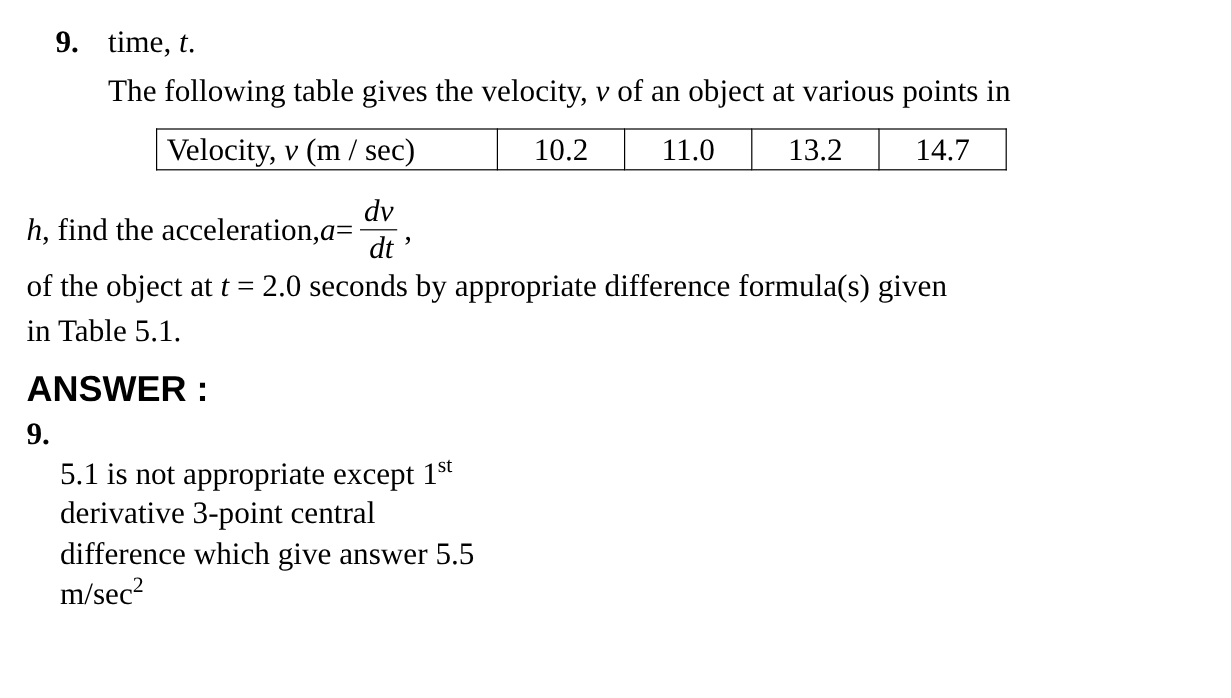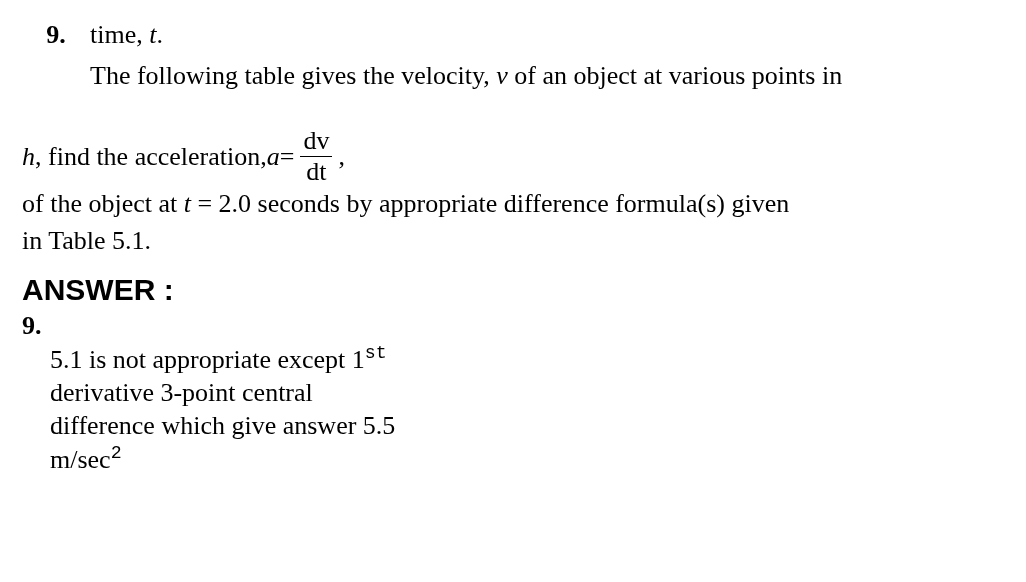--- a/index.html
+++ b/index.html
@@ -53,21 +53,22 @@
   .below-text { margin-top: 6px; }
   .below-text p { margin: 0 0 4px 0; }
   .inline-row {
     display: flex;
     align-items: center;
     flex-wrap: wrap;
   }
   .frac {
     display: inline-flex;
     flex-direction: column;
-    align-items: center;
+    align-items: flex-end;
+    font-style: italic;
     vertical-align: middle;
     margin: 0 6px 0 6px;
     font-size: 26px;
     line-height: 1.0;
   }
   .frac .num { padding: 0 3px; }
   .frac .bar {
     border-top: 1.5px solid #000;
     width: 100%;
     height: 0;
@@ -84,38 +85,47 @@
     margin-left: 0;
     max-width: 510px;
   }
   .answer-body .first-line { display: flex; }
   .answer-body .ans-num {
     width: 28px;
     flex: 0 0 28px;
     font-weight: bold;
   }
   .answer-body .rest-indent { padding-left: 28px; }
-  .sup { font-size: 0.7em; vertical-align: super; line-height: 0; font-family: Liberation Mono, monospace; }
+  .sup { font-size: 0.7em; vertical-align: super; line-height: 0; }
 </style>
 </head>
 <body>
 
 <div class="question-block">
   <div class="q-number">9.</div>
   <div class="q-body">
     <p>
       <span>time, </span><span class="ital">t</span><span>.</span>
     </p>
     <p>
       <span>The following table gives the velocity, </span><span class="ital">v </span><span>of an object at various points in</span>
     </p>
 
     <div class="table-wrap">
       <table class="data">
         <tbody>
+        <tr>
+          <td class="label">
+            <span>Velocity, </span><span class="ital">v </span><span>(m / sec)</span>
+          </td>
+          <td class="val">10.2</td>
+          <td class="val">11.0</td>
+          <td class="val">13.2</td>
+          <td class="val">14.7</td>
+        </tr>
       </tbody>
         </table>
     </div>
   </div>
 </div>
 
 <div class="below-text">
   <div class="inline-row" style="min-height:60px;">
     <span class="ital">h</span>
     <span>, find the acceleration, </span>

